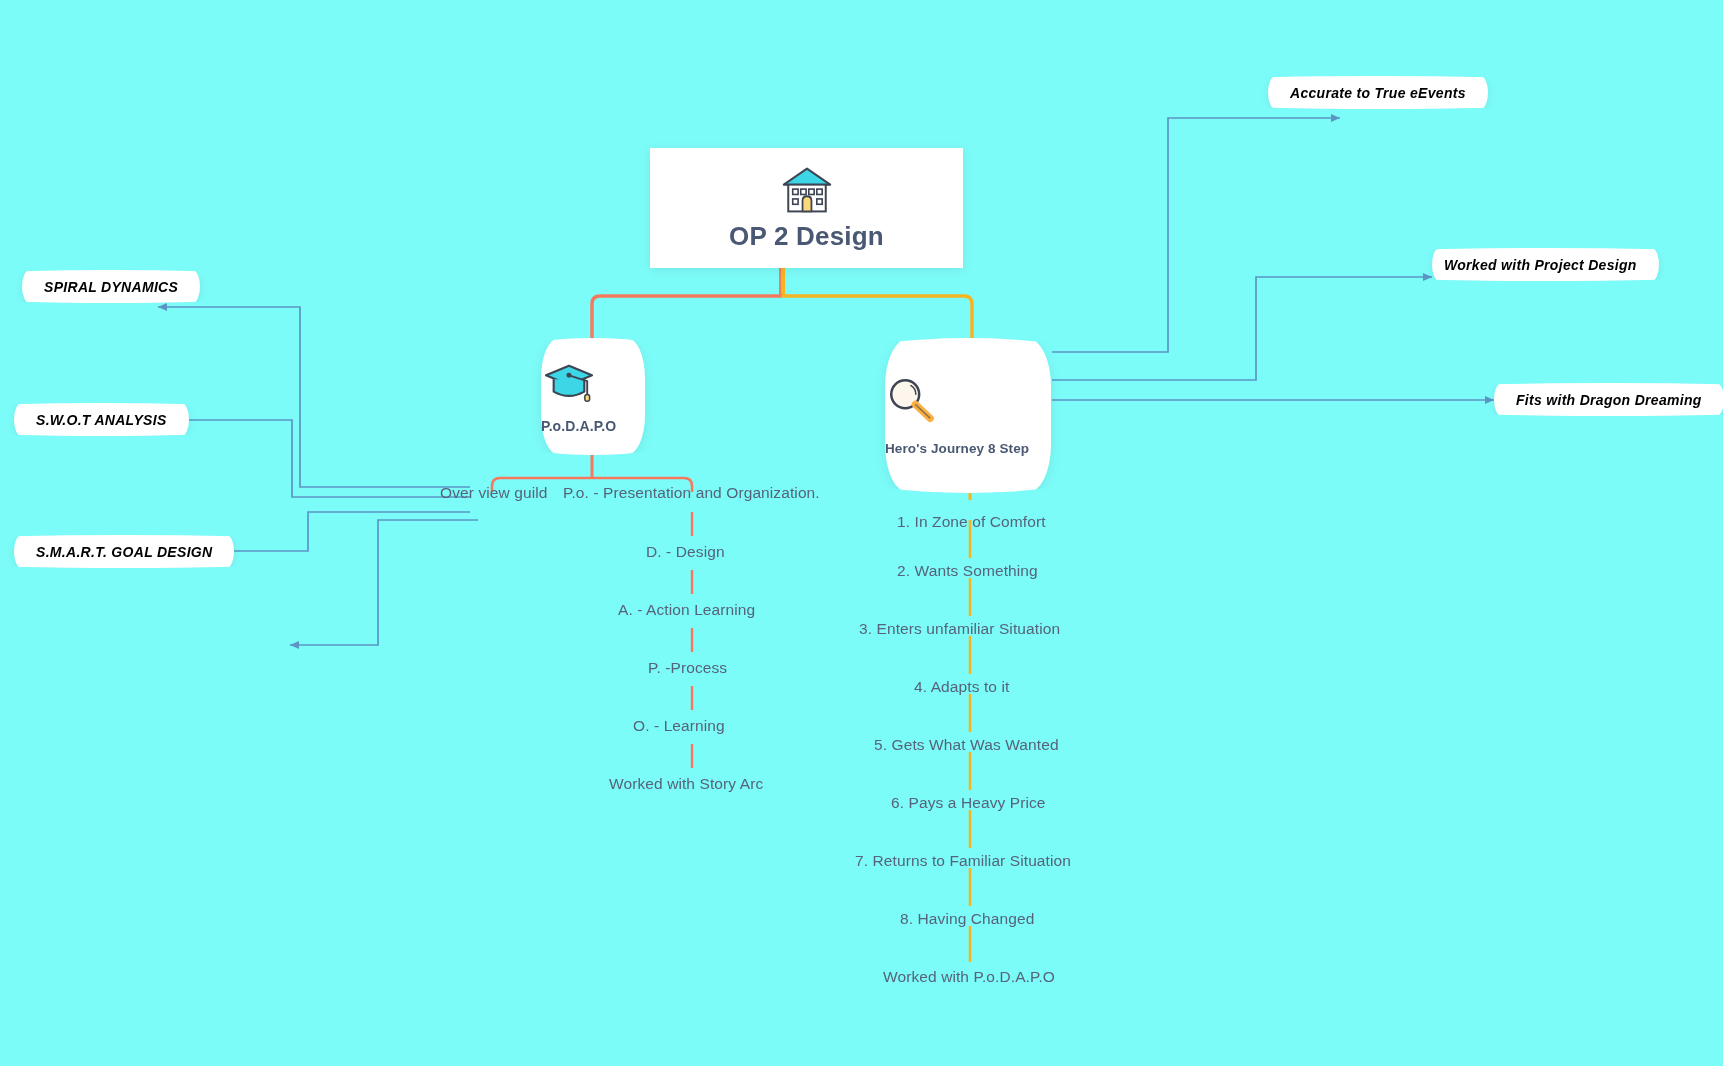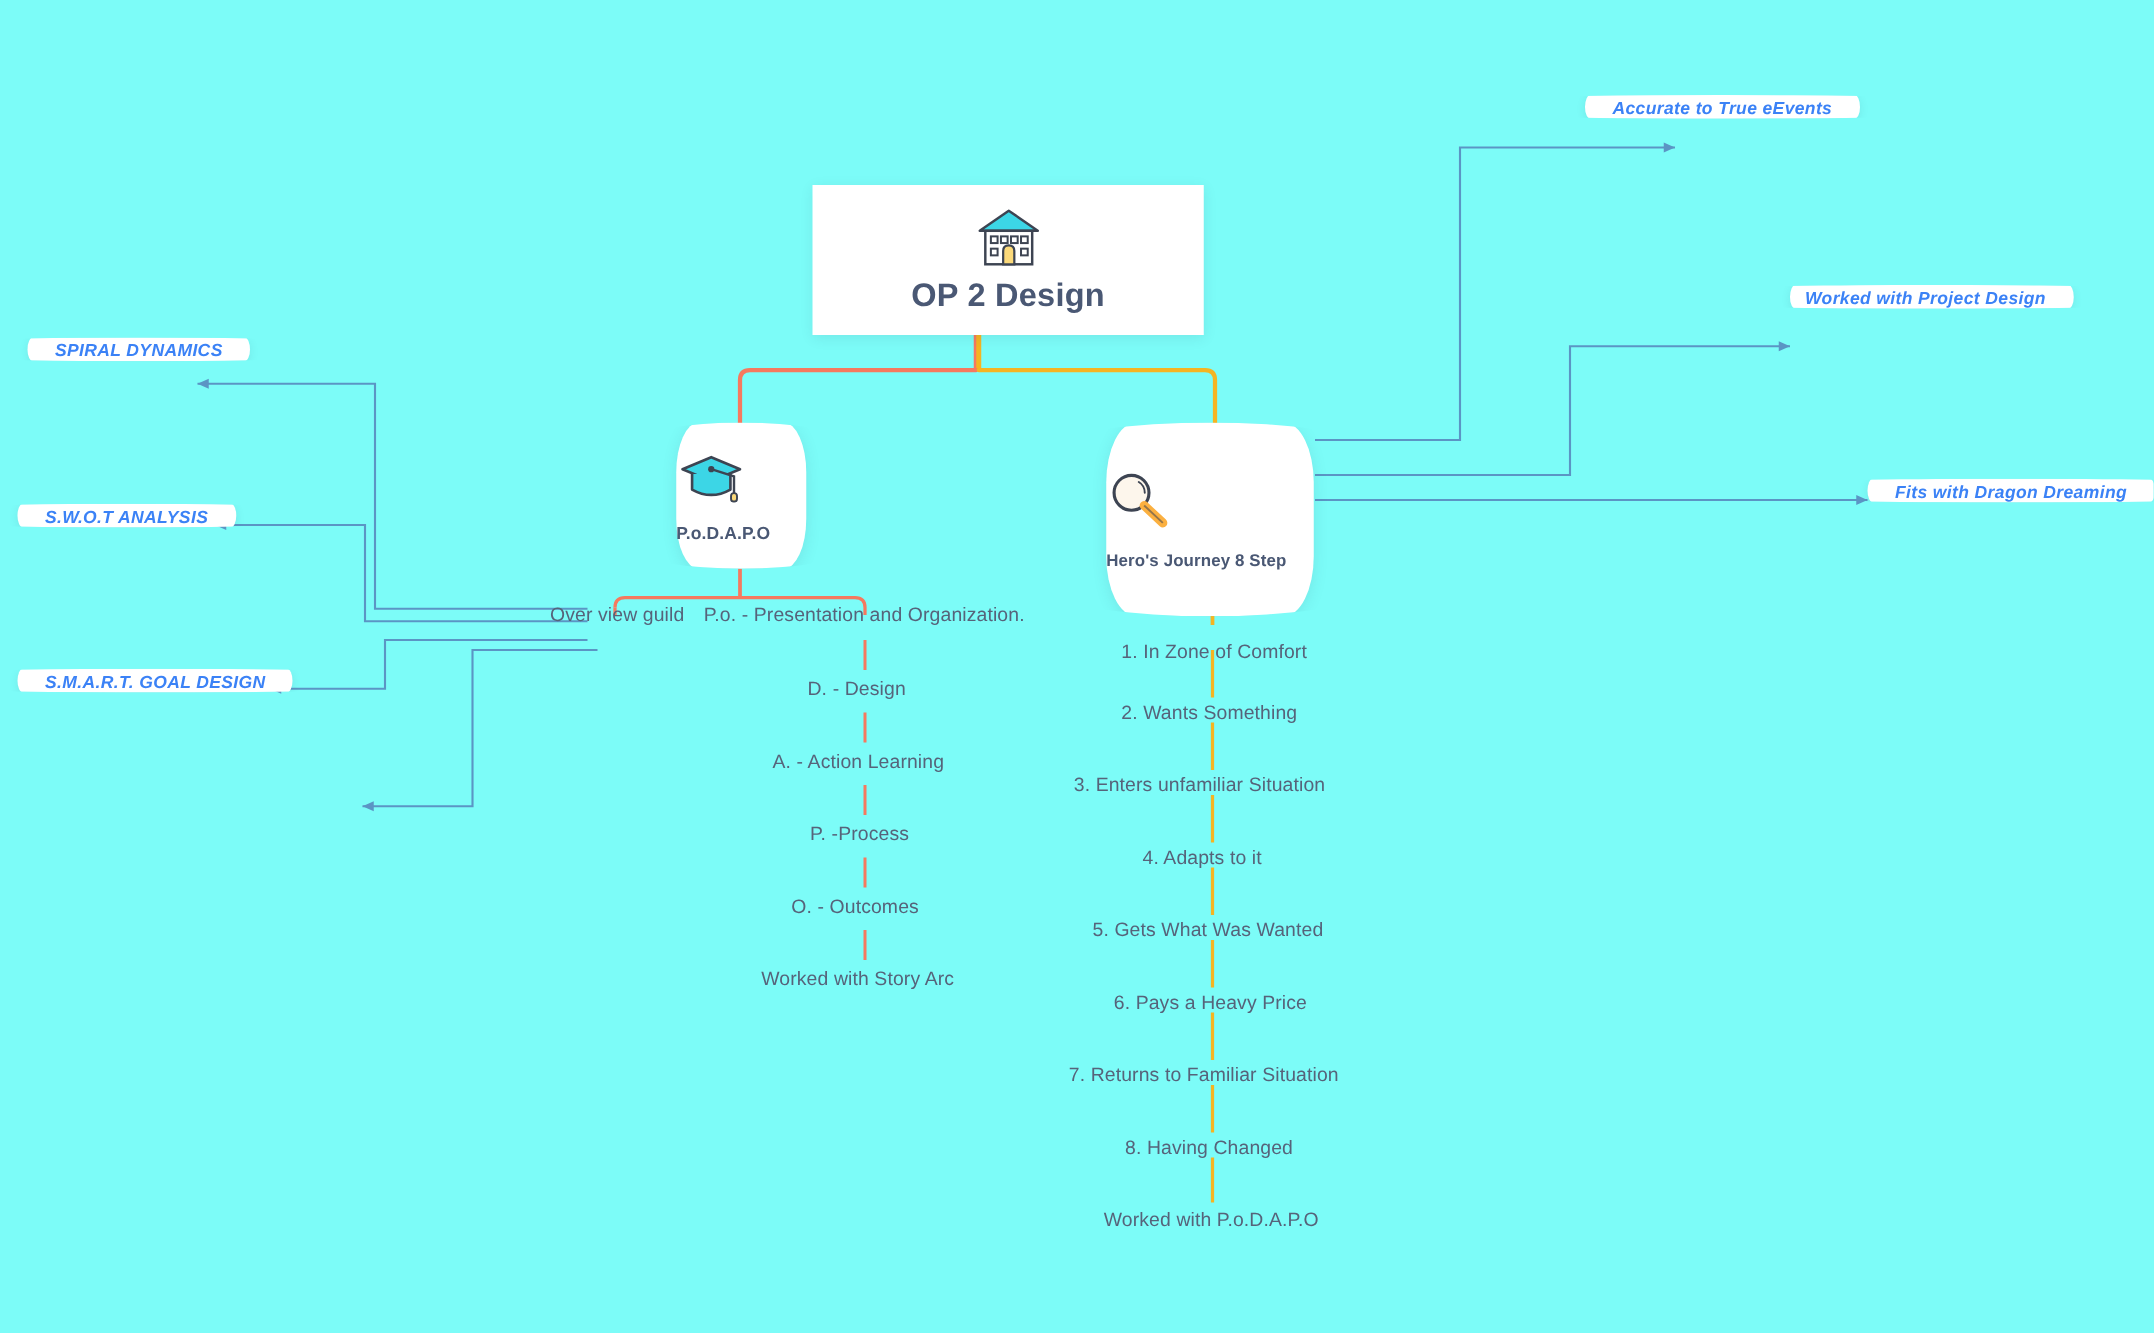--- a/index.html
+++ b/index.html
@@ -82,30 +82,30 @@
     color: #4a5874;
     text-align: center;
     letter-spacing: 0.1px;
   }
   .branch-hero .branch-label { font-size: 13.5px; }
 
   
   .pill {
     position: absolute;
     background: #ffffff;
-    color: #3b82f6;
+    color: #000000;
     font-size: 14px;
     font-weight: bold;
     font-style: italic;
     letter-spacing: 0.3px;
     display: flex;
     align-items: center;
     justify-content: center;
     padding: 0 22px;
-    height: 19px;
+    height: 33px;
     border-radius: 10px / 22px;
     clip-path: ellipse(132% 50% at 50% 50%);
     box-shadow: 0 2px 8px rgba(40,60,90,0.10);
     white-space: nowrap;
     z-index: 5;
   }
 
   
   .leaf {
     position: absolute;
@@ -215,33 +215,33 @@
   <div class="pill" style="left:14px; top:403px;">
     <span>S.W.O.T ANALYSIS</span>
   </div>
   <div class="pill" style="left:14px; top:535px;">
     <span>S.M.A.R.T. GOAL DESIGN</span>
   </div>
 
   <div class="pill" style="left:1268px; top:76px;">
     <span>Accurate to True eEvents</span>
   </div>
-  <div class="pill" style="left:1432px; top:228px;padding-left:12px;">
+  <div class="pill" style="left:1432px; top:248px;padding-left:12px;">
     <span>Worked with Project Design</span>
   </div>
   <div class="pill" style="left:1494px; top:383px;">
     <span>Fits with Dragon Dreaming</span>
   </div>
 
   <div class="leaf" style="left:440px; top:484px;">Over view guild</div>
   <div class="leaf" style="left:563px; top:484px;">P.o. - Presentation and Organization.</div>
   <div class="leaf" style="left:646px; top:543px;">D. - Design</div>
   <div class="leaf" style="left:618px; top:601px;">A. - Action Learning</div>
   <div class="leaf" style="left:648px; top:659px;">P. -Process</div>
-  <div class="leaf" style="left:633px; top:717px;">O. - Outcomes</div>
+  <div class="leaf" style="left:633px; top:717px;">O. - Learning</div>
   <div class="leaf" style="left:609px; top:775px;">Worked with Story Arc</div>
 
   <div class="leaf leaf-hero" style="left:897px; top:513px;">1. In Zone of Comfort</div>
   <div class="leaf leaf-hero" style="left:897px; top:562px;">2. Wants Something</div>
   <div class="leaf leaf-hero" style="left:859px; top:620px;">3. Enters unfamiliar Situation</div>
   <div class="leaf leaf-hero" style="left:914px; top:678px;">4. Adapts to it</div>
   <div class="leaf leaf-hero" style="left:874px; top:736px;">5. Gets What Was Wanted</div>
   <div class="leaf leaf-hero" style="left:891px; top:794px;text-align:right;">6. Pays a Heavy Price</div>
   <div class="leaf leaf-hero" style="left:855px; top:852px;">7. Returns to Familiar Situation</div>
   <div class="leaf leaf-hero" style="left:900px; top:910px;">8. Having Changed</div>

